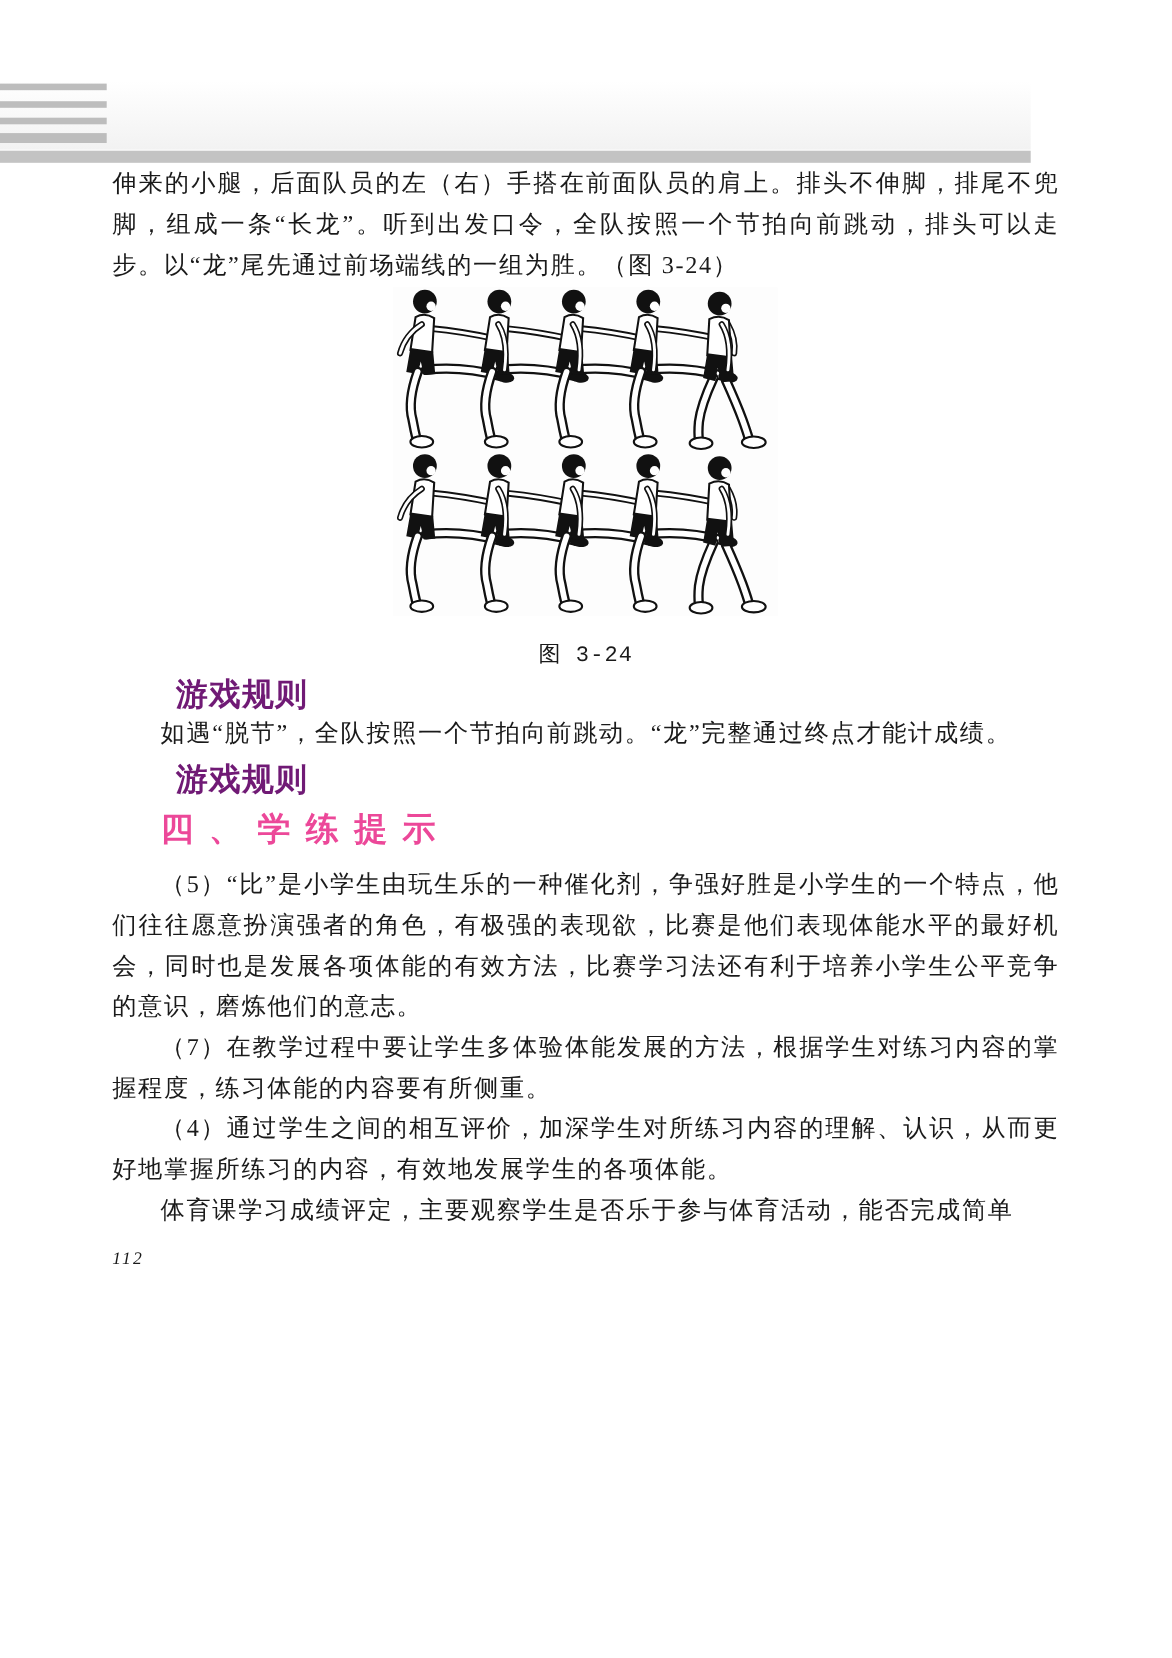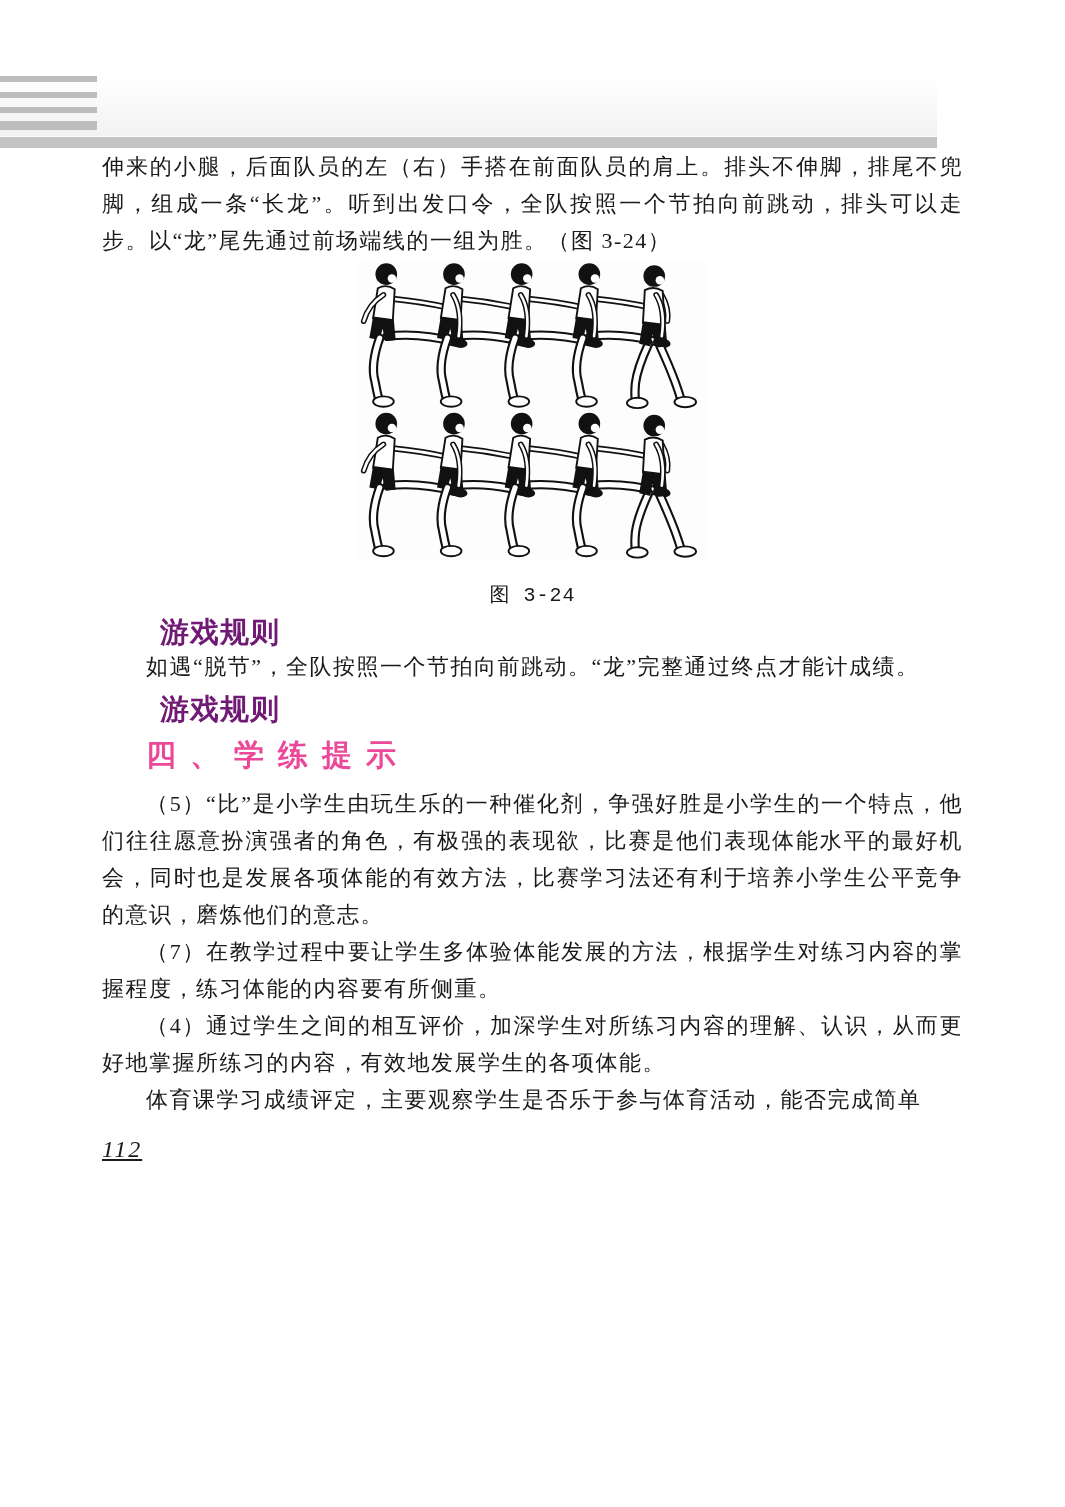--- a/index.html
+++ b/index.html
@@ -20,21 +20,21 @@
   .intro{margin-top:28px;}
 
   figure{margin:2px auto 0;width:352px;text-align:center;}
   figure svg{display:block;width:350px;height:299px;background:#fdfdfd;}
   figcaption{font-size:20px;letter-spacing:1px;margin-top:21px;color:#1a1a1a;font-family:Liberation Mono, monospace;}
 
   h3.sub{font-family:"Liberation Sans", sans-serif;font-weight:bold;font-size:29px;
     line-height:32px;margin:8px 0 0;text-indent:2em;letter-spacing:1px;color:#701a75;}
   h2.sec{font-weight:bold;font-size:30px;line-height:40px;letter-spacing:14px;
     margin:10px 0 10px;padding-left:44px;color:#ec4899;}
-  .pagenum{font-style:italic;font-size:24px;letter-spacing:2px;margin-top:18px;text-decoration:underline;}
+  .pagenum{font-style:italic;font-size:16px;letter-spacing:2px;margin-top:18px;}
 
   
   .lo{stroke:#111;fill:none;stroke-linecap:round;}
   .li{stroke:#fff;fill:none;stroke-linecap:round;}
   .leg.lo{stroke-width:10}.leg.li{stroke-width:5.5}
   .arm.lo{stroke-width:6.5}.arm.li{stroke-width:3}
   .arm2.lo{stroke-width:6}.arm2.li{stroke-width:2.8}
 </style>
 </head>
 <body>

